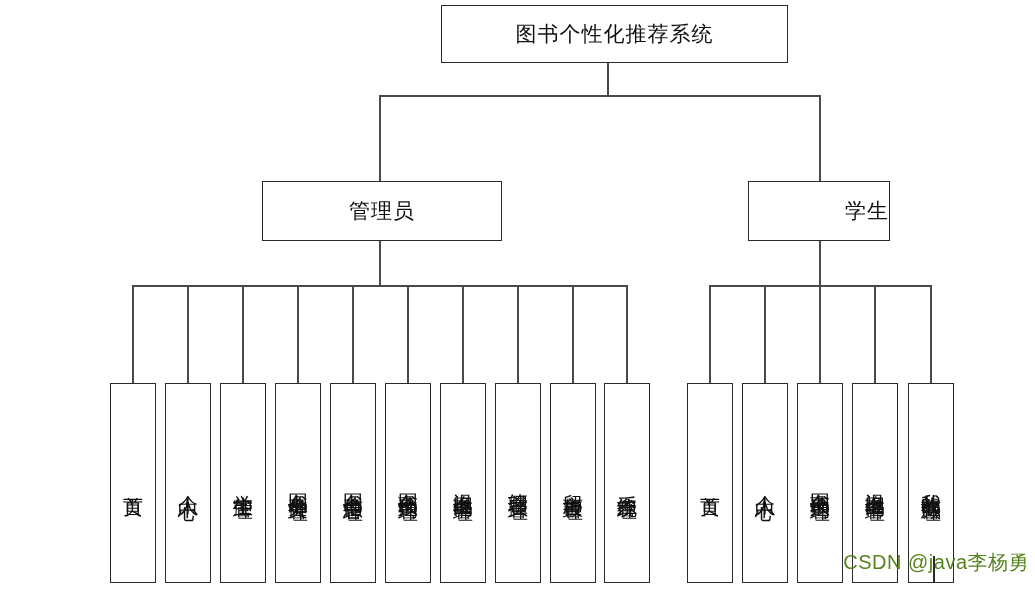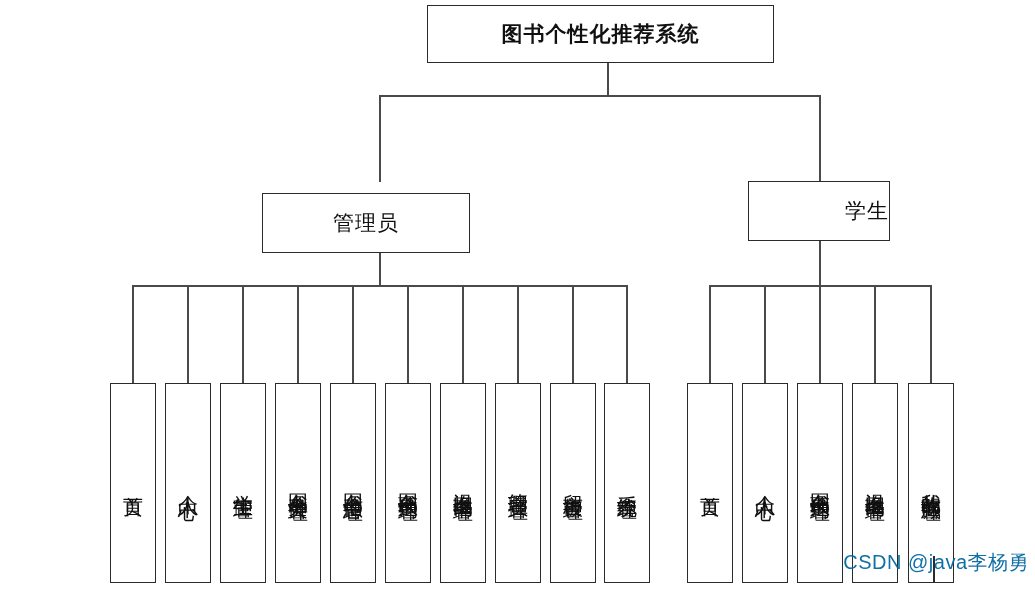--- a/index.html
+++ b/index.html
@@ -22,37 +22,36 @@
     box-sizing: border-box;
     border: 1.5px solid #2b2b2b;
     background: #ffffff;
     display: flex;
     align-items: center;
     justify-content: center;
     color: #101010;
     z-index: 3;
   }
   .node.root {
-    left: 427px;
+    left: 441px;
     top: 5px;
     width: 347px;
     height: 58px;
     font-size: 21px;
     letter-spacing: 1px;
-    font-weight: bold;
   }
   .node.lvl2 {
     height: 60px;
     font-size: 21px;
     letter-spacing: 1px;
   }
   .node.lvl2.admin {
     left: 262px;
-    top: 193px;
-    width: 208px;
+    top: 181px;
+    width: 240px;
   }
   .node.lvl2.student {
     left: 748px;
     top: 181px;
     width: 142px;
     justify-content: flex-end;
   }
   .node.leaf {
     top: 383px;
     width: 46px;
@@ -75,21 +74,21 @@
     background: #4a4a4a;
     z-index: 1;
   }
   .line.v { width: 1.6px; }
   .line.h { height: 1.6px; }
   .watermark {
     position: absolute;
     right: 6px;
     bottom: 14px;
     font-size: 20px;
-    color: #0369a1;
+    color: #4d7c0f;
     white-space: nowrap;
     z-index: 5;
     letter-spacing: 0.5px;
     opacity: 0.95;
     margin-left: 24px;
   }
   .wm-cursor {
     position: absolute;
     left: 933px;
     top: 556px;

